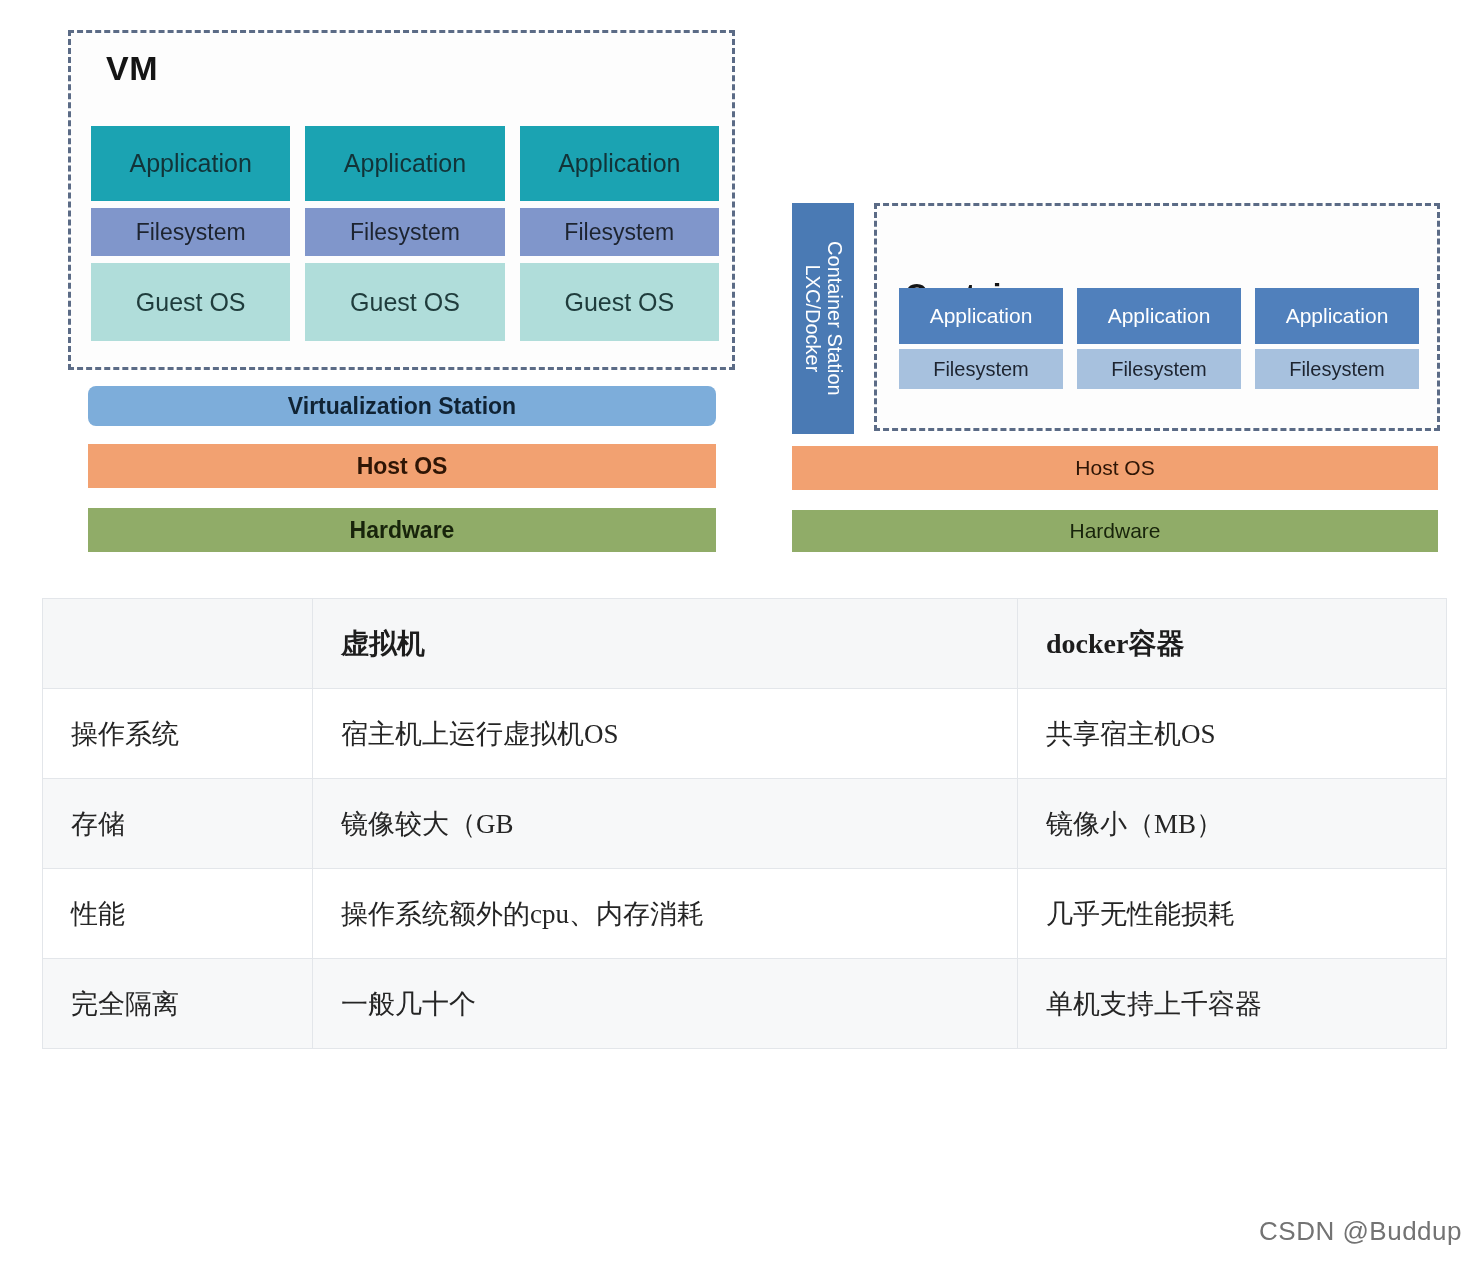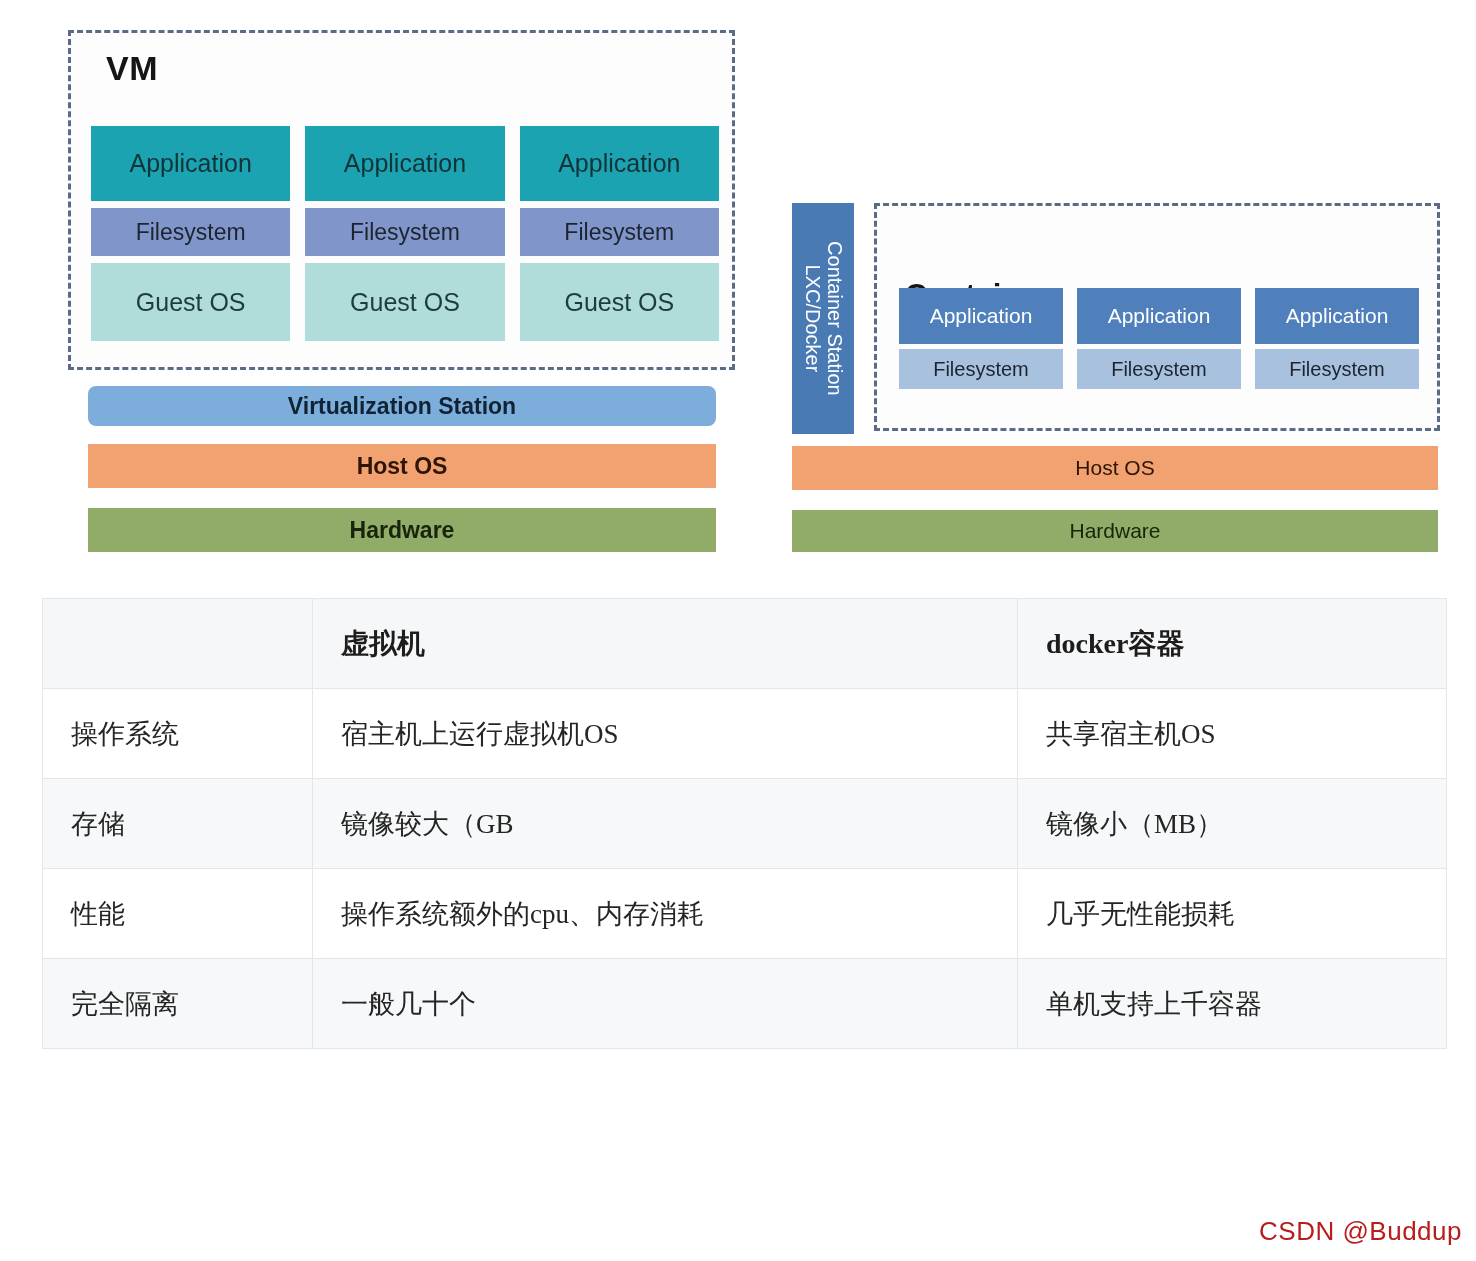--- a/index.html
+++ b/index.html
@@ -263,21 +263,21 @@
   }
   #compare-table tbody tr:nth-child(odd) td { background: #ffffff; }
   #compare-table tbody tr:nth-child(even) td { background: #f7f8f9; }
 
   
   #watermark {
     position: absolute;
     right: 14px;
     bottom: 14px;
     font-size: 26px;
-    color: #b91c1c;
+    color: #737373;
     letter-spacing: 0.5px;
     user-select: none;
   }
 </style>
 </head>
 <body>
 
 <div id="diagram-area">
 
   <div id="vm-panel">

